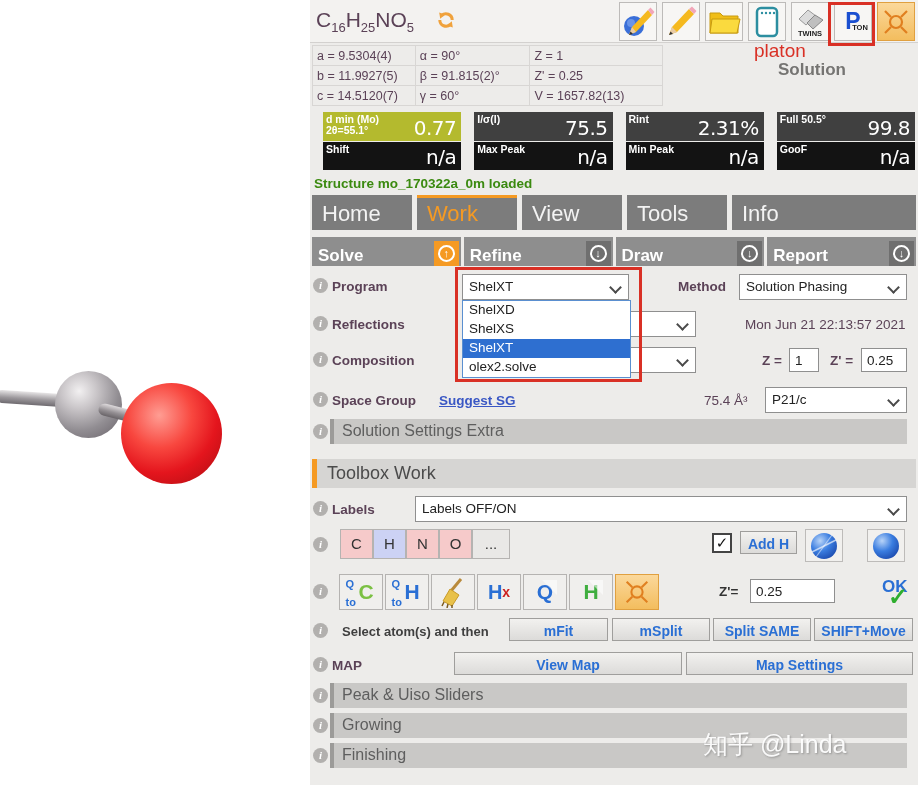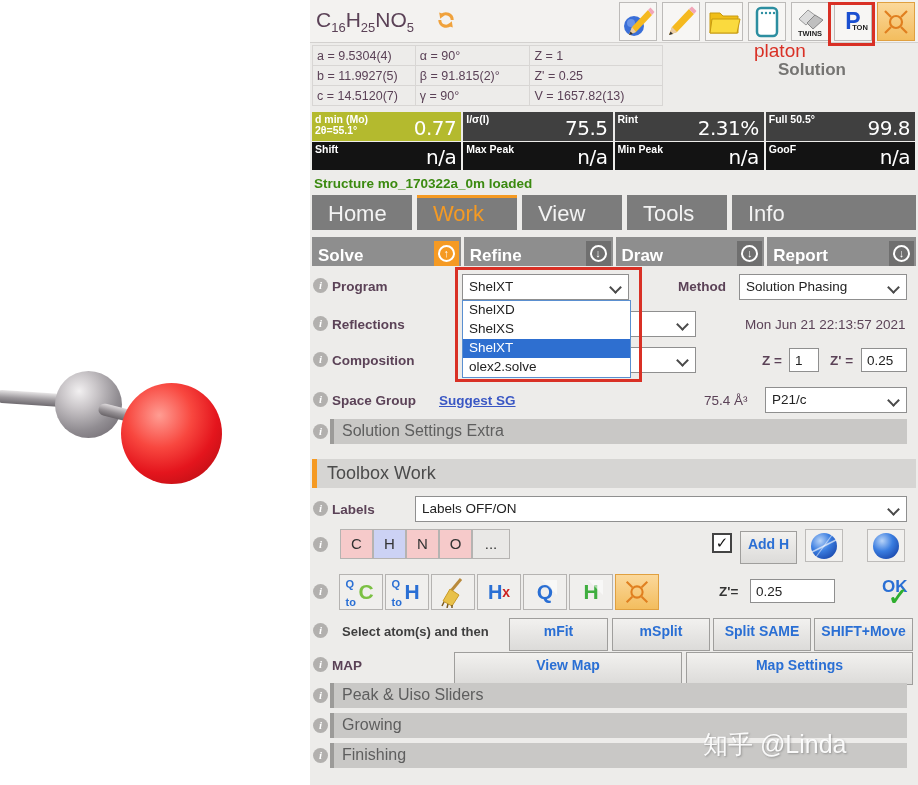--- a/index.html
+++ b/index.html
@@ -36,31 +36,31 @@
   #platon-text { position:absolute; left:444px; top:40px; font-size:19px; color:#d93025; z-index:30; }
   #solution-text { position:absolute; left:468px; top:60px; font-size:17px; font-weight:bold; color:#757472; }
 
   
   #cell { position:absolute; left:2px; top:45px; width:351px; border-collapse:collapse; }
   #cell td { border:1px solid #d8d6d4; background:#edecea; font-size:12.5px; color:#5b4257; padding:2px 4px; height:20px; white-space:nowrap; }
   #cell td:nth-child(1){width:103px;} #cell td:nth-child(2){width:115px;} #cell td:nth-child(3){width:133px;}
 
   
   #quality { position:absolute; left:2px; top:112px; width:603px; display:grid; grid-template-columns:repeat(4,1fr); grid-template-rows:29px 28px; gap:1px 2px; }
-  .qcell { position:relative; color:#fff; overflow:hidden; }
+  .qcell { position:relative; color:#fff; overflow:hidden;margin-left:11px; }
   .qcell.green { background:#404040; } .qcell.yellow { background:#b4ba2e; } .qcell.black { background:#131313; }
   .qlabel { position:absolute; left:3px; top:2px; font-size:10.5px; font-weight:bold; line-height:11px; }
   .qvalue { position:absolute; right:5px; bottom:1px; font-size:20px; font-family:"DejaVu Sans", sans-serif; letter-spacing:-0.5px; }
 
   
   #status { position:absolute; left:4px; top:176px; font-size:13.5px; font-weight:bold; color:#3b8a10; }
 
   
   #tabs { position:absolute; left:2px; top:195px; width:604px; height:35px; display:flex; gap:5px; }
-  .tab { background:#7c7c7c; color:#f3f3f3; font-size:22px; padding:3px 0 0 16px; flex:0 0 100px; border-top:3px solid #7c7c7c; }
+  .tab { background:#7c7c7c; color:#f3f3f3; font-size:22px; padding:3px 0 0 10px; flex:0 0 100px; border-top:3px solid #7c7c7c; }
   .tab.last { flex:1; }
   .tab.active { color:#f59a23; border-top:3px solid #f59a23; }
   
   #subtabs { position:absolute; left:2px; top:237px; width:604px; height:29px; display:flex; gap:3px; }
   .subtab { flex:1; background:#8e8e8e; display:flex; align-items:flex-end; }
   .subtab .st-label { color:#fff; font-weight:bold; font-size:17px; padding-left:6px; }
   .st-arrow { margin-left:auto; margin-right:2px; width:25px; height:25px; background:#6f6f6f; display:flex; align-items:center; justify-content:center; }
   .st-arrow.up { background:#f59a23; }
   .st-circ { width:17px; height:17px; border:2px solid #fff; border-radius:50%; color:#fff; font-size:11px; font-weight:bold; text-align:center; line-height:13px; }
 
@@ -79,21 +79,21 @@
   #dd-redbox { position:absolute; left:145px; top:267px; width:187px; height:115px; border:3px solid #d93025; z-index:20; }
 
   .link { font-size:13.5px; font-weight:bold; color:#3a57c4; text-decoration:underline; position:absolute; }
 
   .secbar { position:absolute; left:20px; width:577px; height:25px; background:#c9c8c6; border-left:4px solid #9c9b99; color:#5e5e5e; font-size:16px; padding:3px 0 0 8px; }
 
   
   #tb-header { position:absolute; left:2px; top:459px; width:604px; height:29px; background:#d6d5d3; border-left:5px solid #f59a23; color:#4b4b4b; font-size:18px; padding:4px 0 0 10px; }
 
   .ebtn { position:absolute; top:0; width:33px; height:30px; border:1px solid #b5b3b1; font-size:15px; color:#333; text-align:center; padding-top:5px; }
-  .btn { position:absolute; background:linear-gradient(#f2f1ef,#dcdbd9); border:1px solid #9f9e9c; color:#2a6fd4; font-weight:bold; font-size:14px; text-align:center; height:33px; padding-top:4px; }
+  .btn { position:absolute; background:linear-gradient(#f2f1ef,#dcdbd9); border:1px solid #9f9e9c; color:#2a6fd4; font-weight:bold; font-size:14px; text-align:center; height:23px; padding-top:4px; }
   .checkbox { position:absolute; width:20px; height:20px; background:#fff; border:2px solid #444; font-size:15px; line-height:16px; text-align:center; color:#111; }
   .sphbtn { position:absolute; width:38px; height:33px; background:#f1f0ee; border:1px solid #bdbbb9; display:flex; align-items:center; justify-content:center; }
 
   .tbtn { position:absolute; top:1px; width:44px; height:36px; background:#f0efed; border:1px solid #b5b3b1; display:flex; align-items:center; justify-content:center; }
   .tbtn.orange { background:linear-gradient(#fbd89b,#f3bd5e); border-color:#e0a040; }
   .qto { display:grid; grid-template-columns:13px 18px; align-items:center; }
   .qto .sm { font-size:11px; font-weight:bold; color:#2a6fd4; line-height:10px; }
   .qto .bigC { font-size:21px; font-weight:bold; color:#7bc043; }
   .qto .bigH { font-size:21px; font-weight:bold; color:#2a6fd4; }
   .hx .h { font-size:20px; font-weight:bold; color:#2a6fd4; }
@@ -203,21 +203,21 @@
         <td>α = 90°</td>
         <td>Z = 1</td>
       </tr>
       <tr>
         <td>b = 11.9927(5)</td>
         <td>β = 91.815(2)°</td>
         <td>Z' = 0.25</td>
       </tr>
       <tr>
         <td>c = 14.5120(7)</td>
-        <td>γ = 90°</td>
+        <td>γ = 60°</td>
         <td>V = 1657.82(13)</td>
       </tr>
     </tbody>
       </table>
 
     <div id="quality">
       <div class="qcell yellow">
         <div class="qlabel"><span>d min (Mo)</span><br>
           <span>2θ=55.1°</span></div>
         <div class="qvalue">0.77</div>

